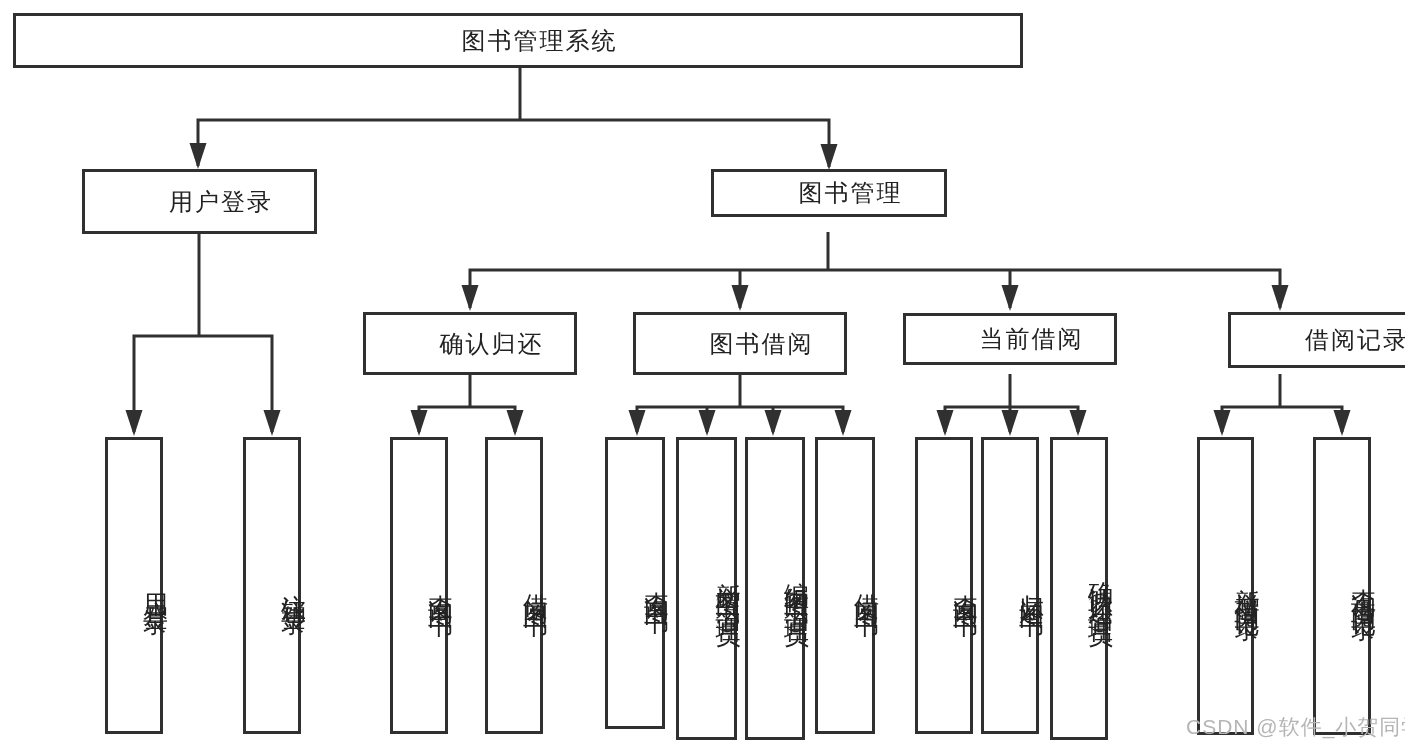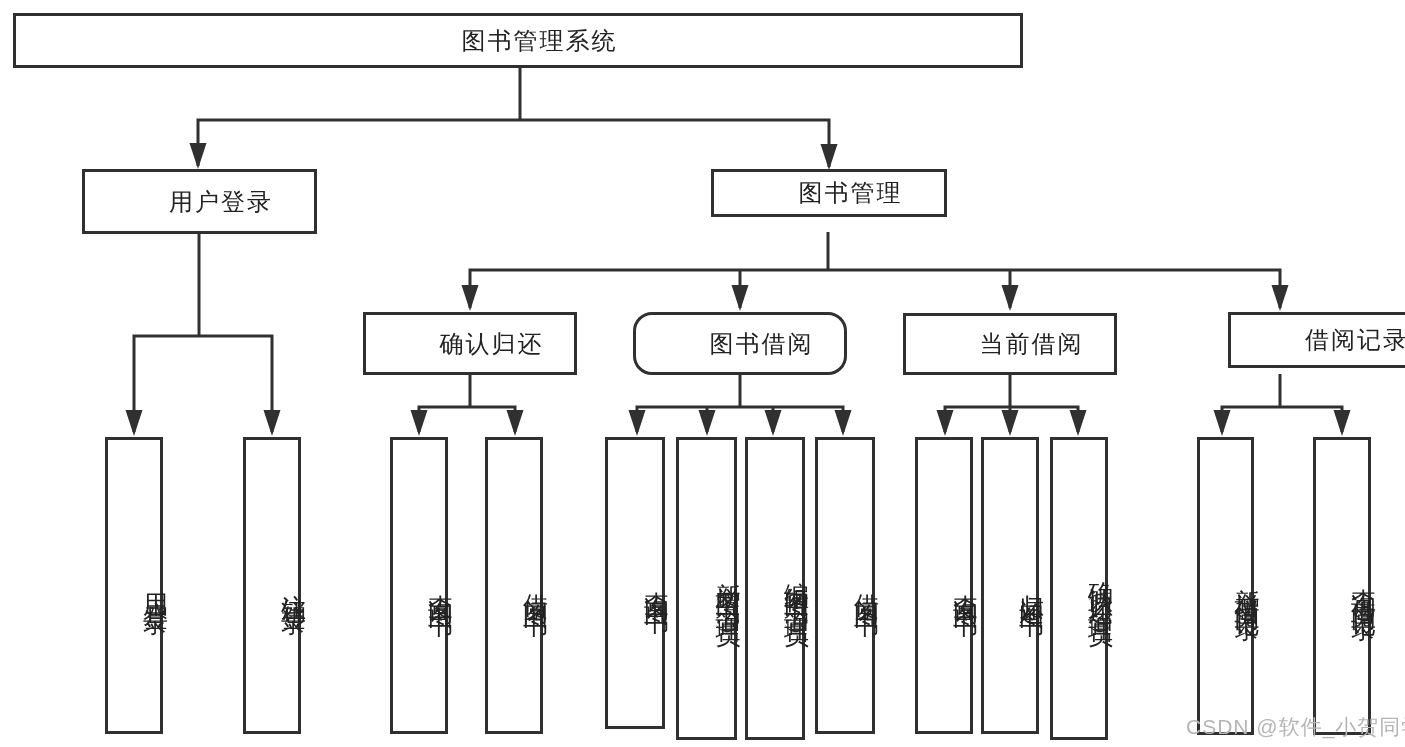--- a/index.html
+++ b/index.html
@@ -107,22 +107,22 @@
       <polygon points="1333.5,410 1350.5,410 1342,436"></polygon>
     </g>
   </svg>
 
   <div class="box hbox" style="left:13px; top:13px; width:1010px; height:55px;">图书管理系统</div>
 
   <div class="box hbox" style="left:82px; top:169px; width:235px; height:65px;">用户登录</div>
   <div class="box hbox" style="left:711px; top:169px; width:236px; height:48px;">图书管理</div>
 
   <div class="box hbox" style="left:363px; top:312px; width:214px; height:63px;">确认归还</div>
-  <div class="box hbox" style="left:633px; top:312px; width:214px; height:63px;border-radius:19px;">图书借阅</div>
-  <div class="box hbox" style="left:903px; top:313px; width:214px; height:62px;">当前借阅</div>
+  <div class="box hbox" style="left:633px; top:312px; width:214px; height:63px;">图书借阅</div>
+  <div class="box hbox" style="left:903px; top:313px; width:214px; height:52px;">当前借阅</div>
   <div class="box hbox" style="left:1228px; top:312px; width:215px; height:56px;">借阅记录</div>
 
   <div class="box vbox" style="left:105px; top:437px; width:58px; height:297px;">用户登录</div>
   <div class="box vbox" style="left:243px; top:437px; width:58px; height:297px;">注销登录</div>
 
   <div class="box vbox" style="left:390px; top:437px; width:58px; height:297px;">查询图书</div>
   <div class="box vbox" style="left:485px; top:437px; width:58px; height:297px;">借阅图书</div>
 
   <div class="box vbox" style="left:605px; top:437px; width:60px; height:292px;">查询图书</div>
   <div class="box vbox" style="left:676px; top:437px; width:61px; height:303px;">新增图书（管理员）</div>

